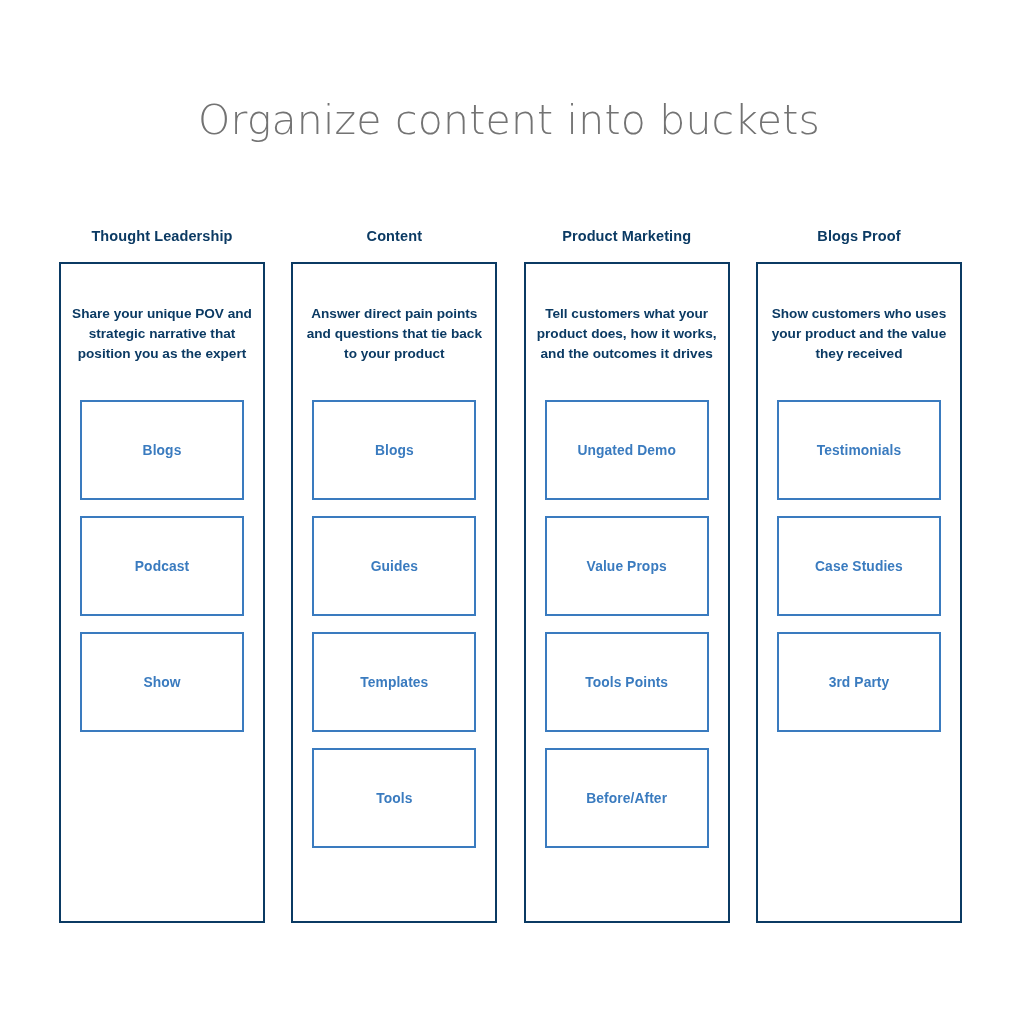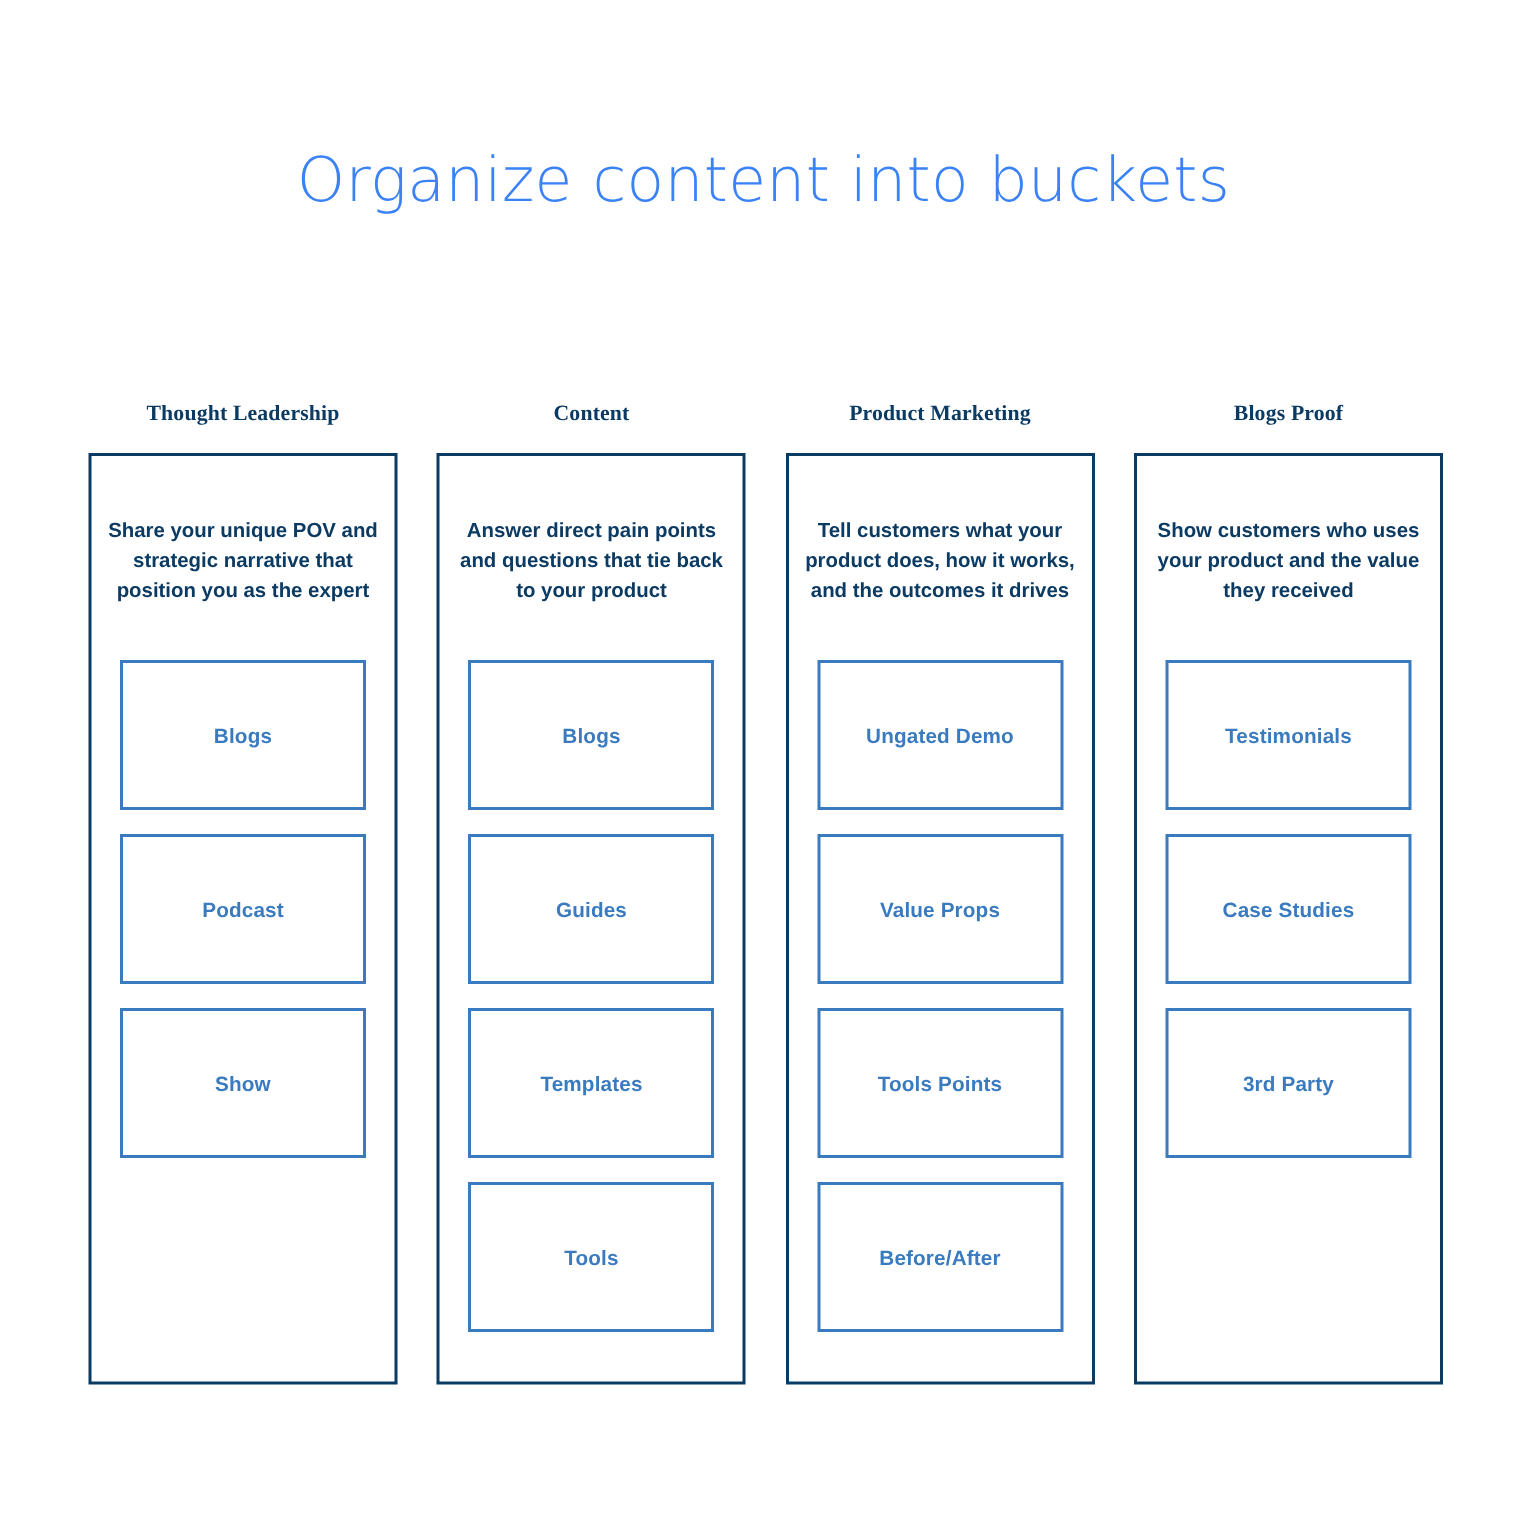--- a/index.html
+++ b/index.html
@@ -26,21 +26,21 @@
   #slide-title {
     position: absolute;
     left: 0;
     top: 96px;
     width: 1018px;
     text-align: center;
     font-family: "DejaVu Sans", sans-serif;
     font-size: 41px;
     font-weight: 300;
     letter-spacing: 0.2px;
-    color: #3b82f6;
+    color: #737373;
     white-space: nowrap;
   }
 
   #columns {
     position: absolute;
     left: 59px;
     top: 228px;
     width: 903px;
     height: 695px;
     display: flex;
@@ -49,27 +49,26 @@
 
   .column {
     width: 206px;
     display: flex;
     flex-direction: column;
   }
 
   .column-header {
     height: 34px;
     text-align: center;
-    font-family: Liberation Serif, serif;
+    font-family: Liberation Sans, sans-serif;
     font-size: 14.5px;
     font-weight: bold;
     color: #0b3a63;
     letter-spacing: 0.1px;
     white-space: nowrap;
-    margin-top: 40px;
   }
 
   .column-body {
     flex: 1 1 auto;
     border: 2px solid #0b3a63;
     box-sizing: border-box;
     background: #ffffff;
     padding: 14px 6px;
     display: flex;
     flex-direction: column;

